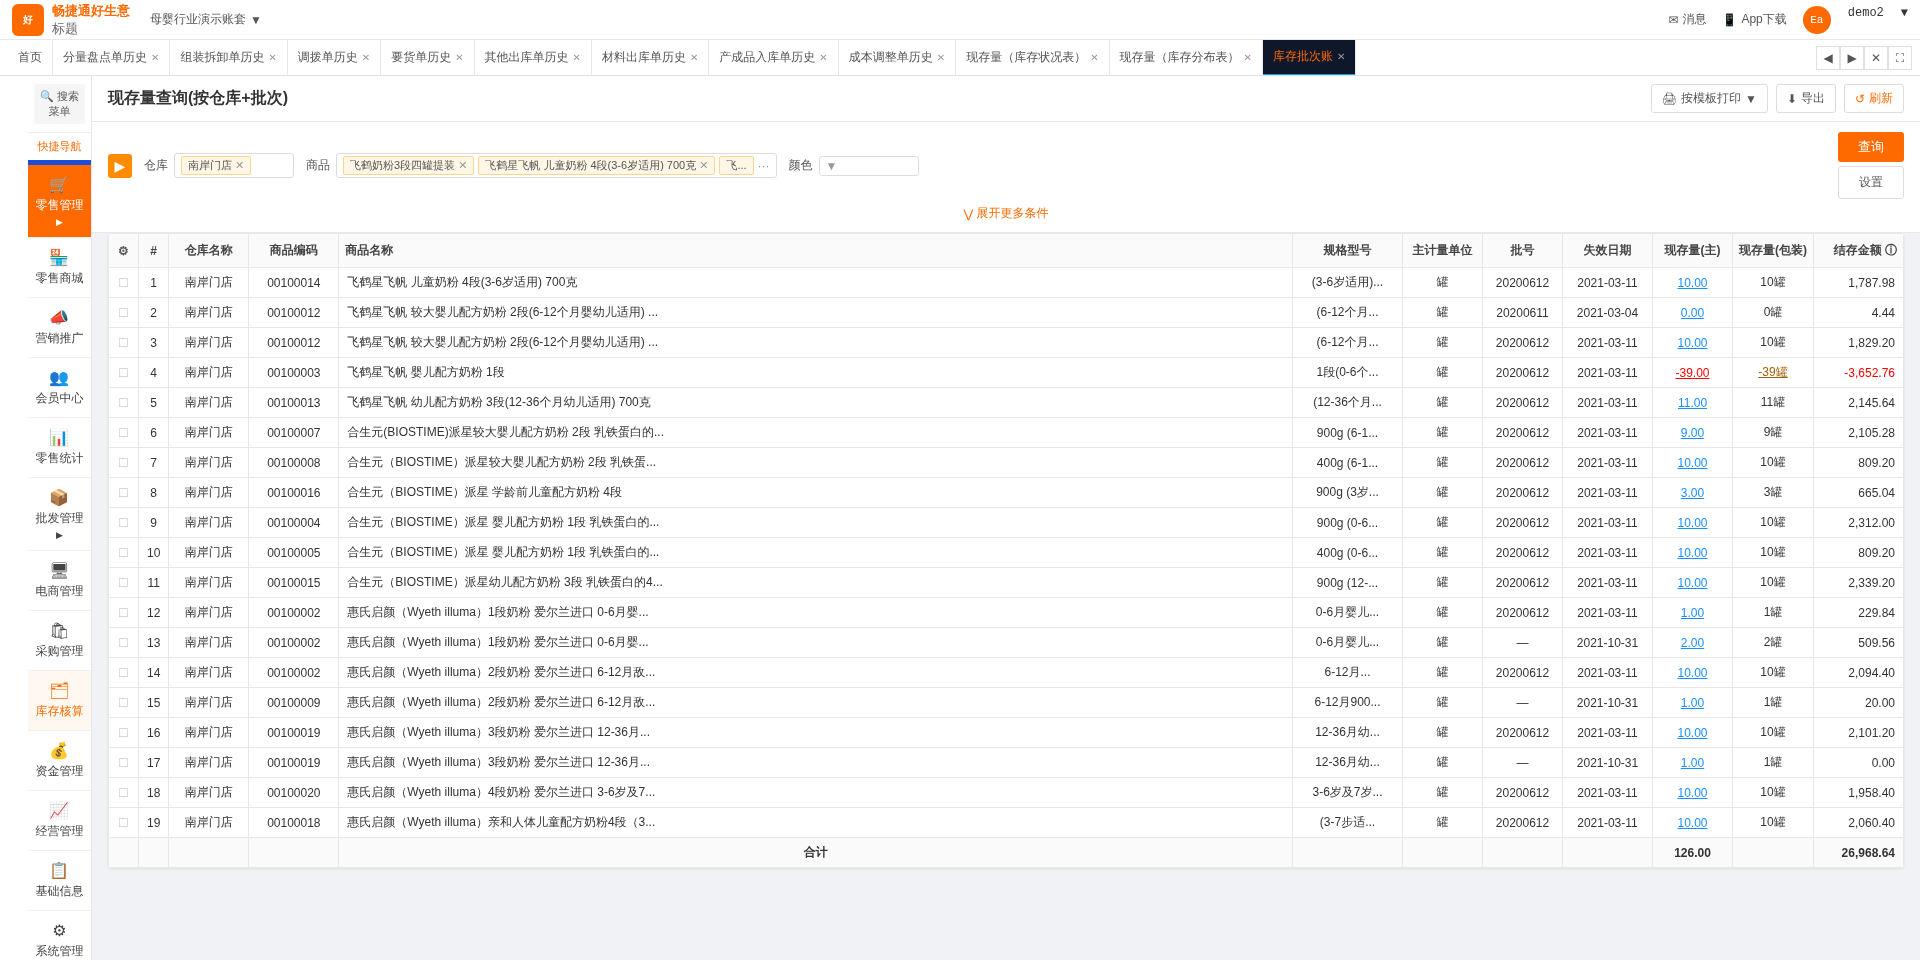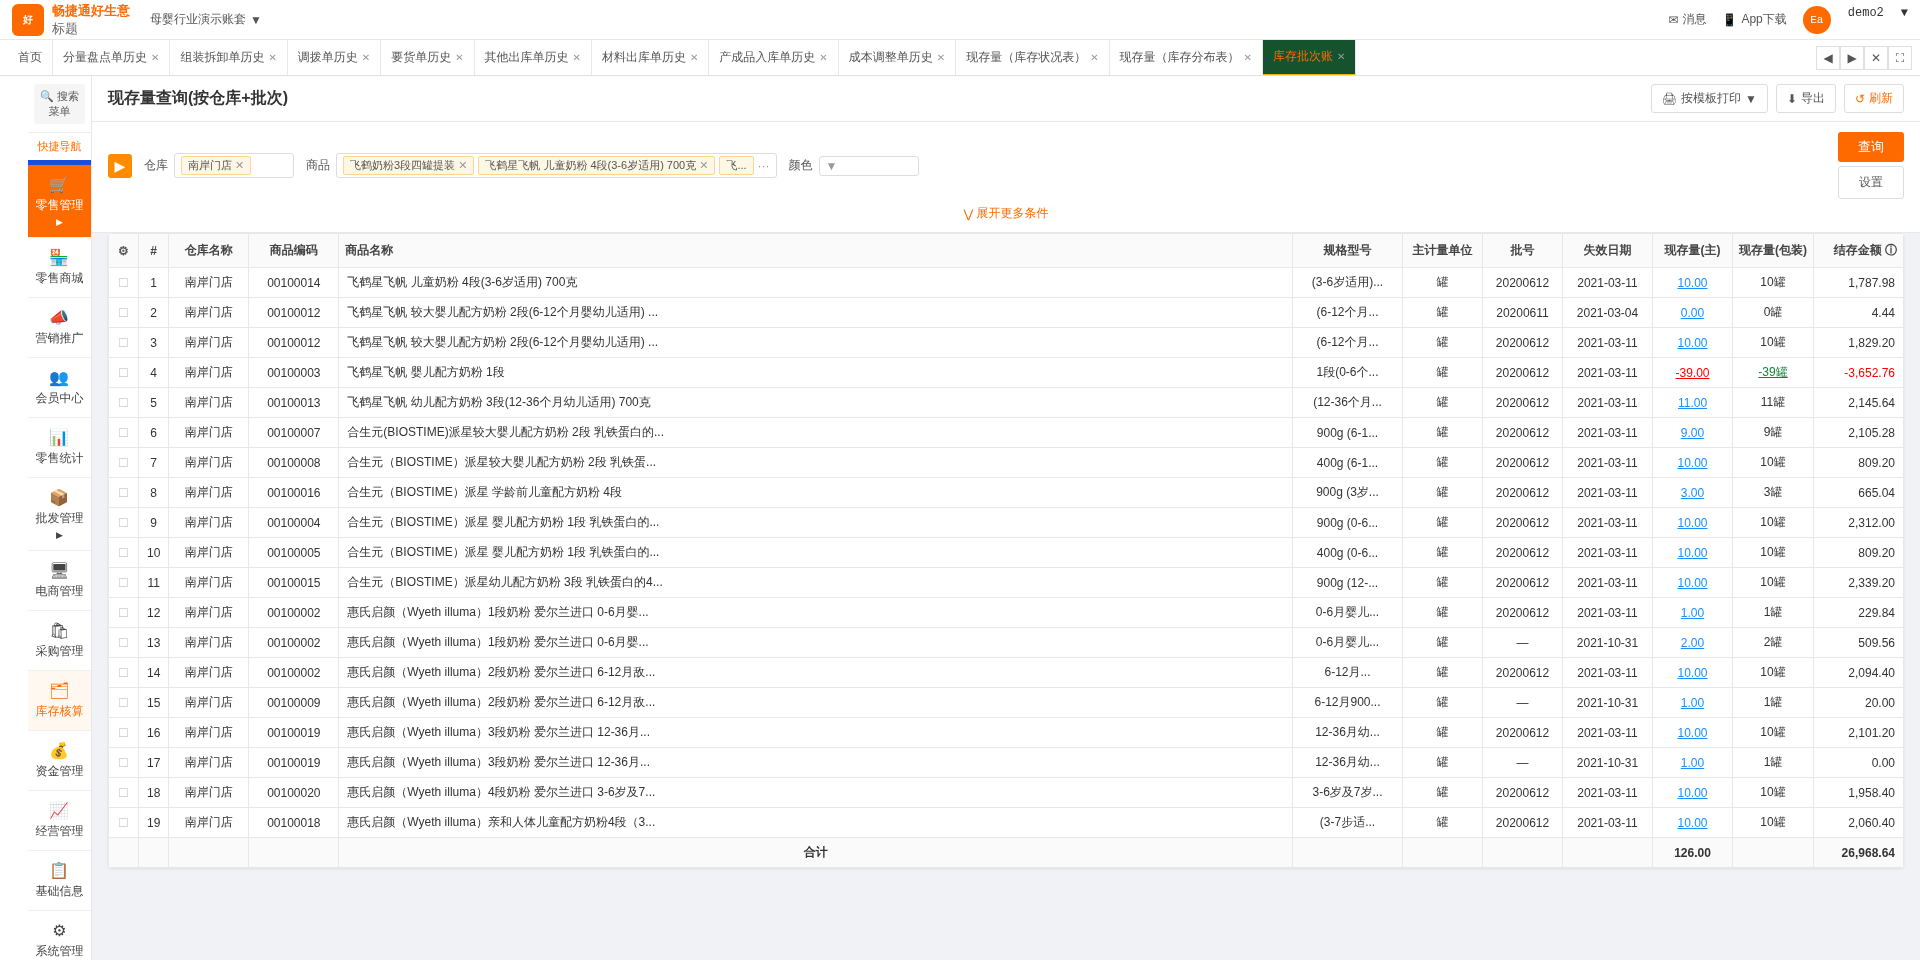--- a/index.html
+++ b/index.html
@@ -49,21 +49,21 @@
       display: flex; align-items: center; gap: 4px;
       padding: 0 10px;
       height: 36px;
       border-right: 1px solid #e8e8e8;
       cursor: pointer;
       white-space: nowrap;
       font-size: 12px;
       color: #555;
       flex-shrink: 0;
     }
-    .tab-item.active { color: #ff6a00; border-bottom: 2px solid #eab308; background: #14532d; font-family: Liberation Serif, serif; }
+    .tab-item.active { color: #ff6a00; border-bottom: 2px solid #0ea5e9; background: #0f172a; font-family: Liberation Serif, serif; }
     .tab-item .close-btn { color: #999; font-size: 10px; cursor: pointer; }
     .tab-nav-btns { display: flex; align-items: center; margin-left: auto; }
     .tab-nav-btn { width: 24px; height: 24px; display: flex; align-items: center; justify-content: center; cursor: pointer; color: #555; border: 1px solid #e0e0e0; }
 
     
     .main-layout {
       display: flex;
       height: calc(960px - 76px);
     }
 
@@ -614,21 +614,21 @@
     <td style="text-align:center;color:#ccc;">☐</td>
     <td>4</td>
     <td>南岸门店</td>
     <td>00100003</td>
     <td class="text-left">飞鹤星飞帆 婴儿配方奶粉 1段</td>
     <td>1段(0-6个...</td>
     <td>罐</td>
     <td>20200612</td>
     <td>2021-03-11</td>
     <td style="color:#f00;"><span class="qty-link" style="color:#f00;">-39.00</span></td>
-    <td style="color:#15803d;text-decoration:underline;">-39罐</td>
+    <td style="color:#a16207;text-decoration:underline;">-39罐</td>
     <td class="text-right" style="color:#f00;">-3,652.76</td>
   </tr>
             <tr>
     <td style="text-align:center;color:#ccc;">☐</td>
     <td>5</td>
     <td>南岸门店</td>
     <td>00100013</td>
     <td class="text-left">飞鹤星飞帆 幼儿配方奶粉 3段(12-36个月幼儿适用) 700克</td>
     <td>(12-36个月...</td>
     <td>罐</td>

